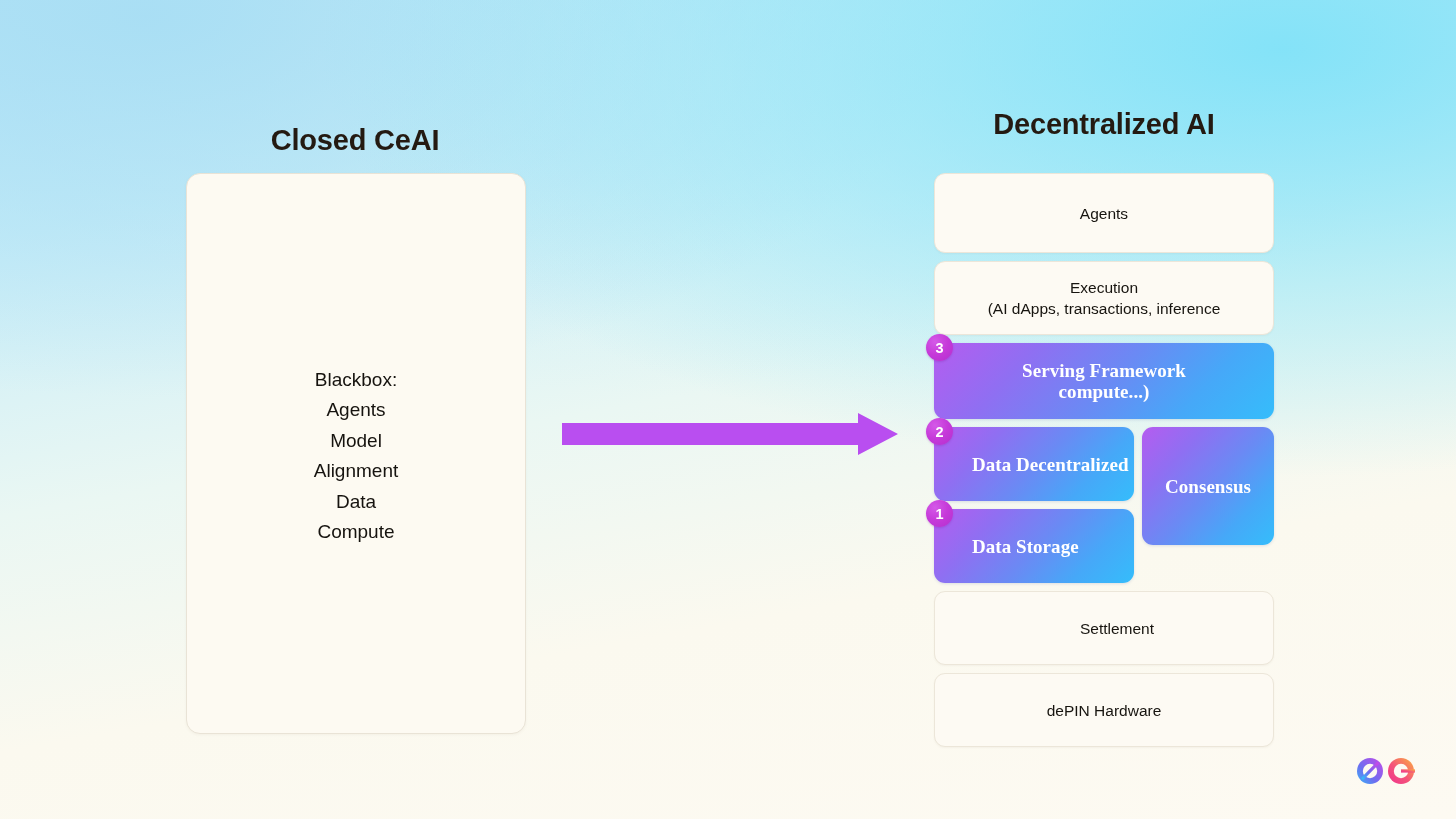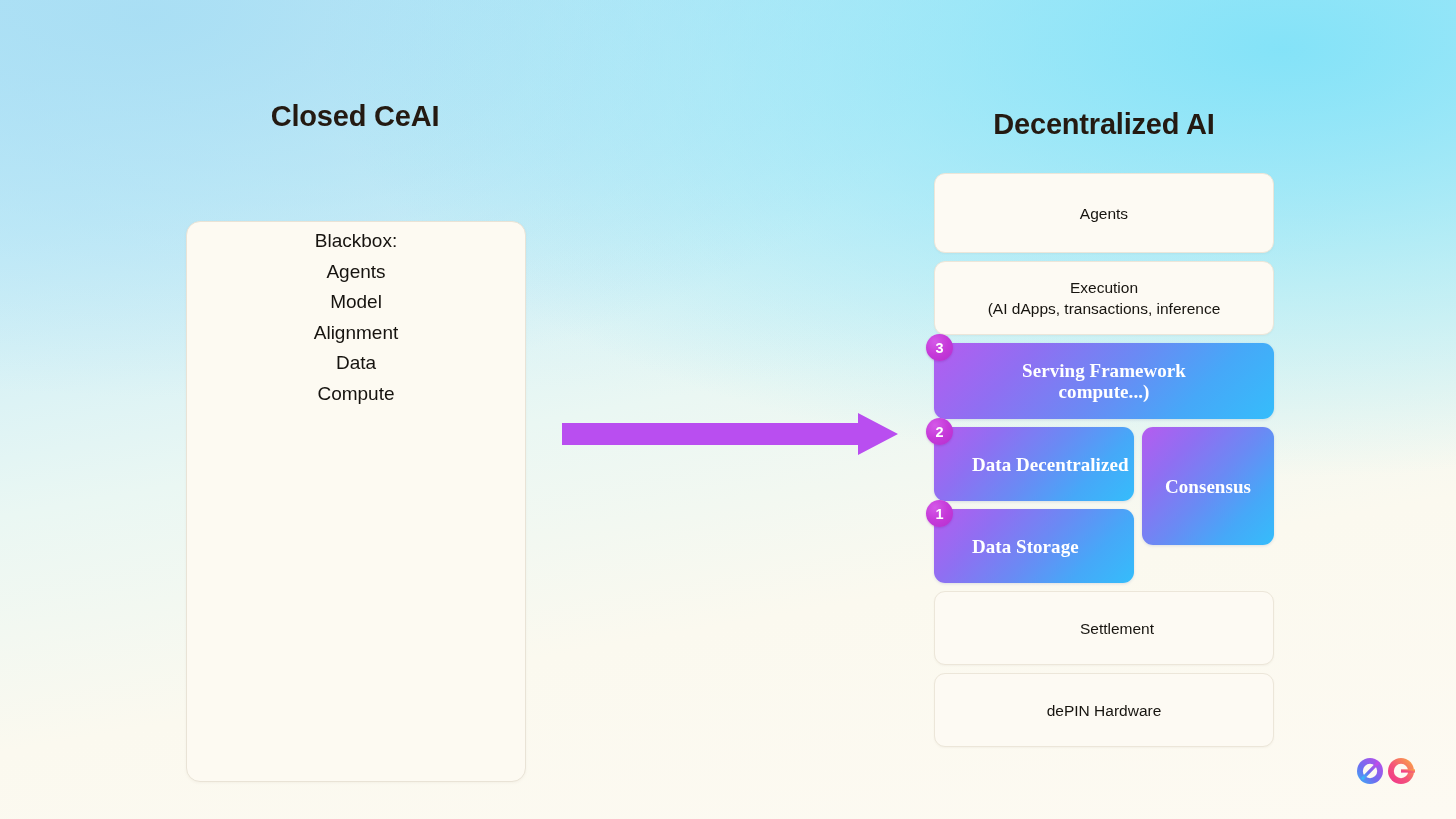--- a/index.html
+++ b/index.html
@@ -30,38 +30,37 @@
   
   .col-title {
     position: absolute;
     font-size: 29px;
     font-weight: bold;
     color: #241a12;
     letter-spacing: -0.2px;
     text-align: center;
     white-space: nowrap;
   }
-  #title-left  { left: 186px; top: 100px; width: 338px; }
+  #title-left  { left: 186px; top: 124px; width: 338px; }
   #title-right { left: 934px; top: 108px; width: 340px; }
 
   
   #closed-panel {
     position: absolute;
     left: 186px;
     top: 173px;
     width: 338px;
     height: 559px;
     background: #fdfaf2;
     border: 1px solid #e9e3d6;
     border-radius: 14px;
     box-shadow: 0 1px 3px rgba(90, 80, 60, 0.05);
     display: flex;
-    align-items: flex-start;
-    justify-content: center;
-    margin-top: 48px;
+    align-items: center;
+    justify-content: center;
   }
   #closed-list {
     display: flex;
     flex-direction: column;
     align-items: center;
     gap: 1px;
     margin-top: 4px;
   }
   .closed-item {
     font-size: 19px;

